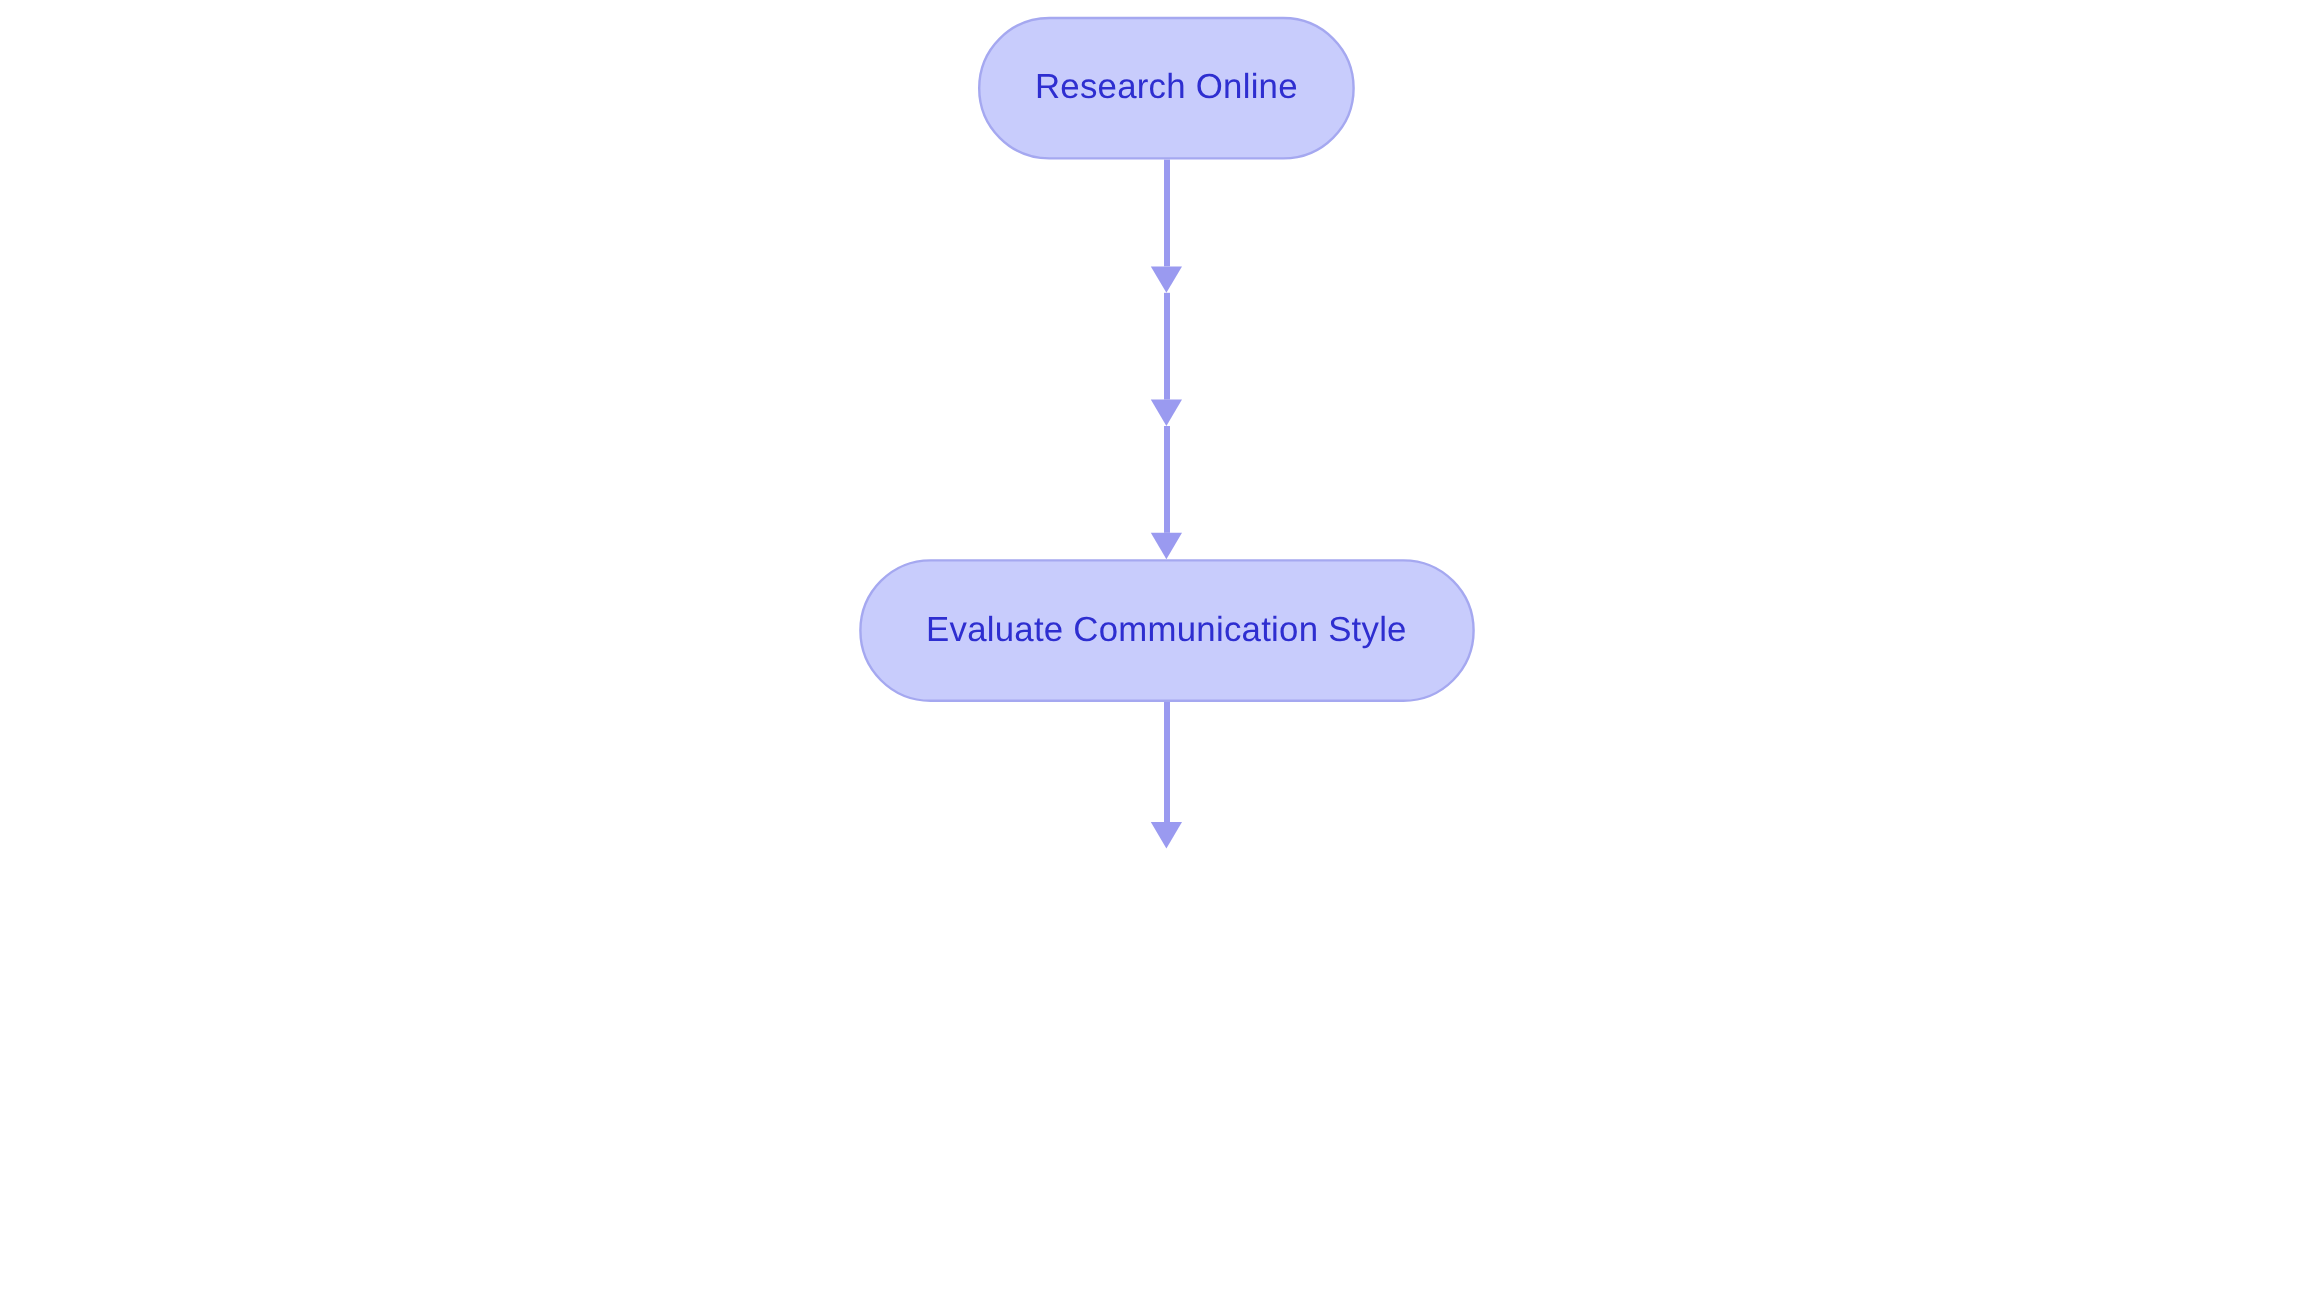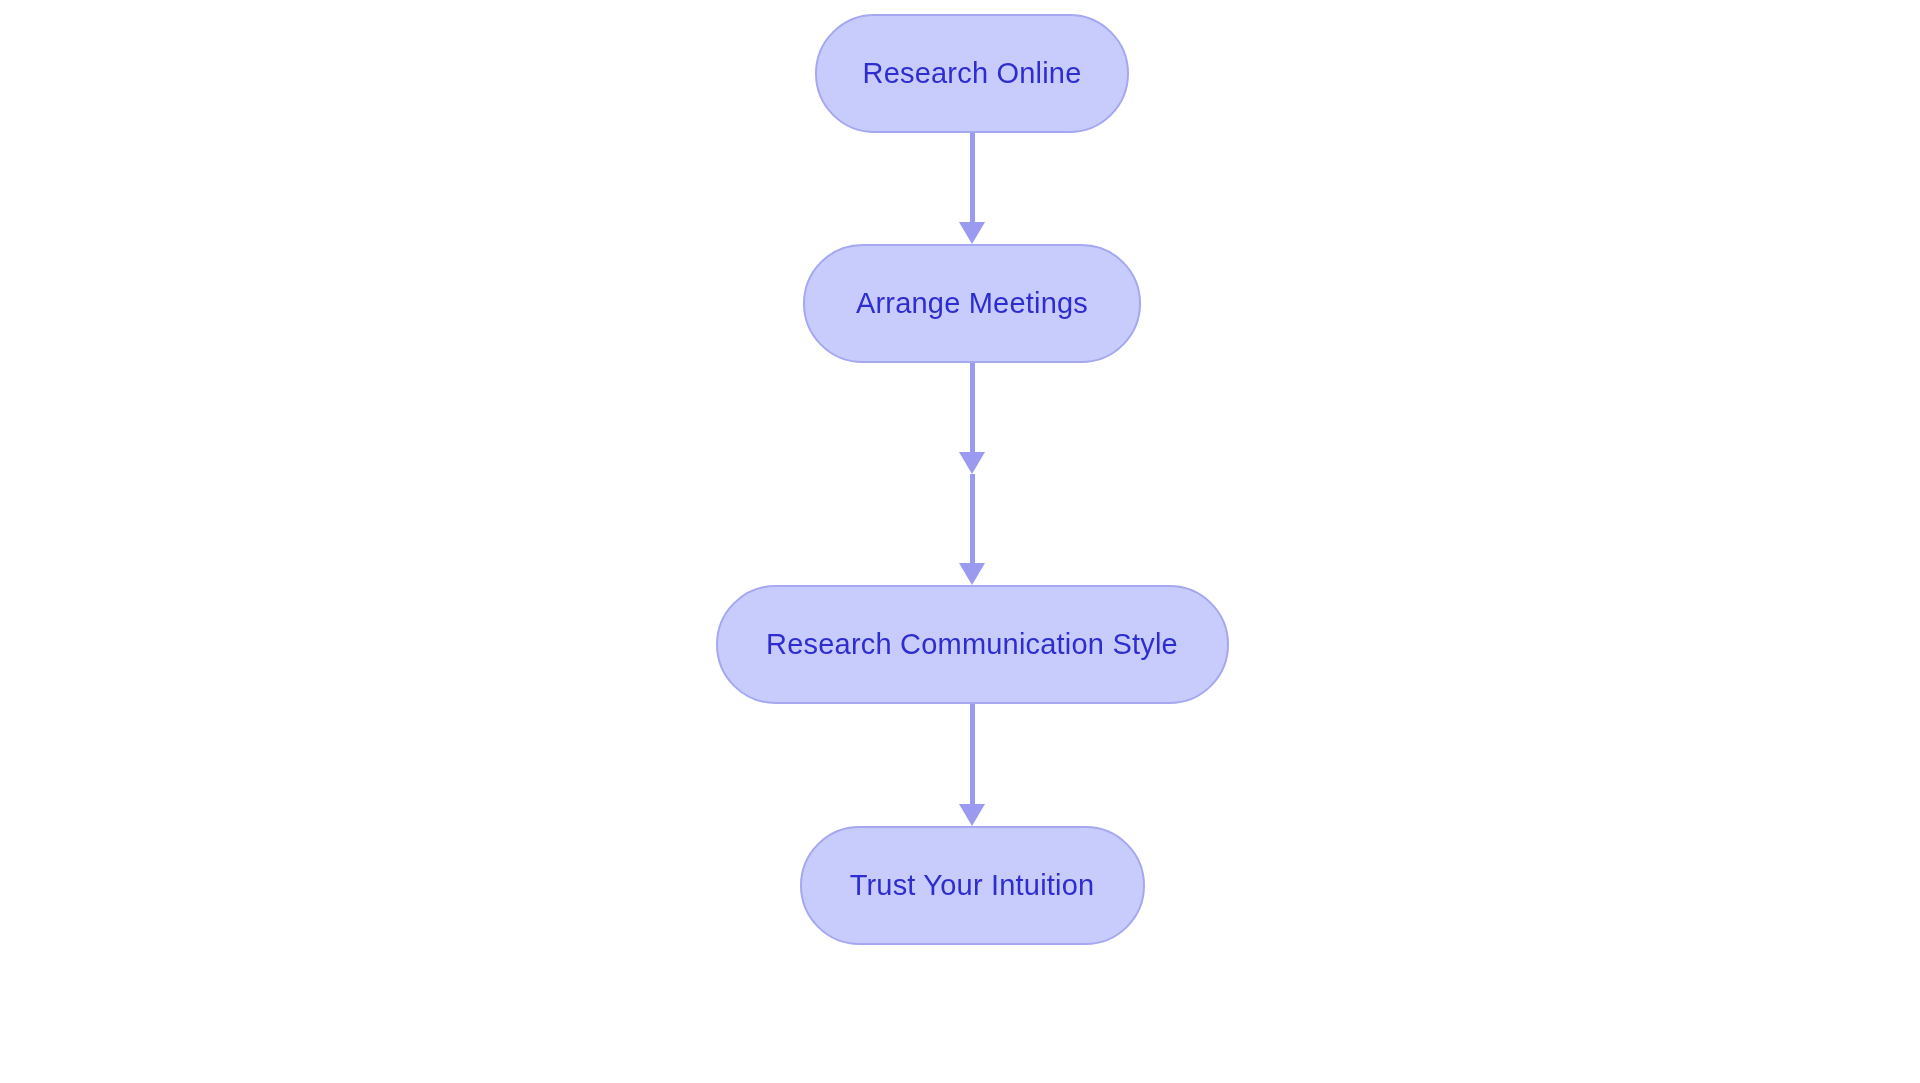--- a/index.html
+++ b/index.html
@@ -88,42 +88,36 @@
 
     <div class="node" style="width:314px;">
       <span class="node-label">Research Online</span>
     </div>
 
     <div class="connector" style="height:111px;">
       <div class="connector-line"></div>
       <div class="connector-head"></div>
     </div>
 
-    <div class="node" style="width:338px;">
-      <span class="node-label">Arrange Meetings</span>
-    </div>
 
     <div class="connector" style="height:111px;">
       <div class="connector-line"></div>
       <div class="connector-head"></div>
     </div>
 
 
     <div class="connector" style="height:111px;">
       <div class="connector-line"></div>
       <div class="connector-head"></div>
     </div>
 
     <div class="node" style="width:513px;">
-      <span class="node-label">Research Communication Style</span>
+      <span class="node-label">Evaluate Communication Style</span>
     </div>
 
     <div class="connector" style="height:122px;">
       <div class="connector-line"></div>
       <div class="connector-head"></div>
     </div>
 
-    <div class="node" style="width:345px;">
-      <span class="node-label">Trust Your Intuition</span>
-    </div>
 
   </div>
 </div>
 
 </body></html>

